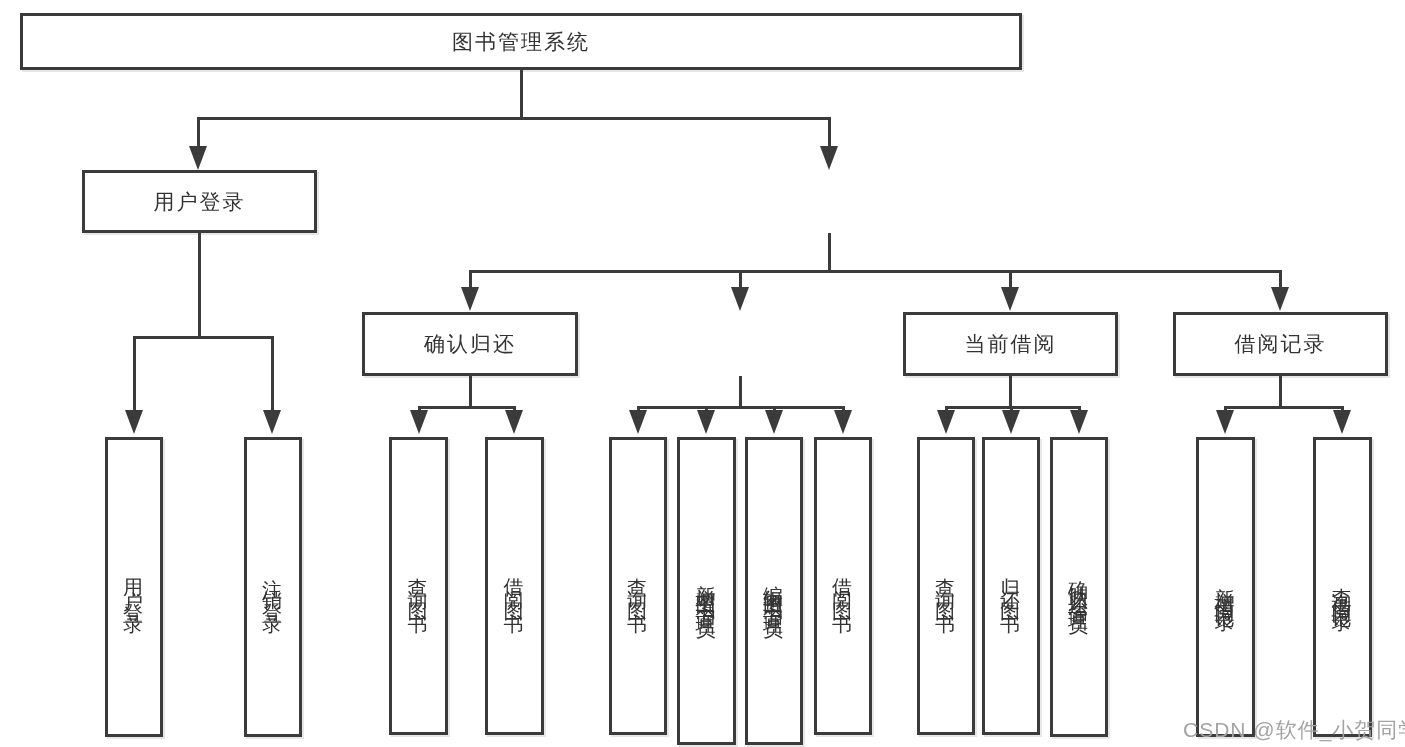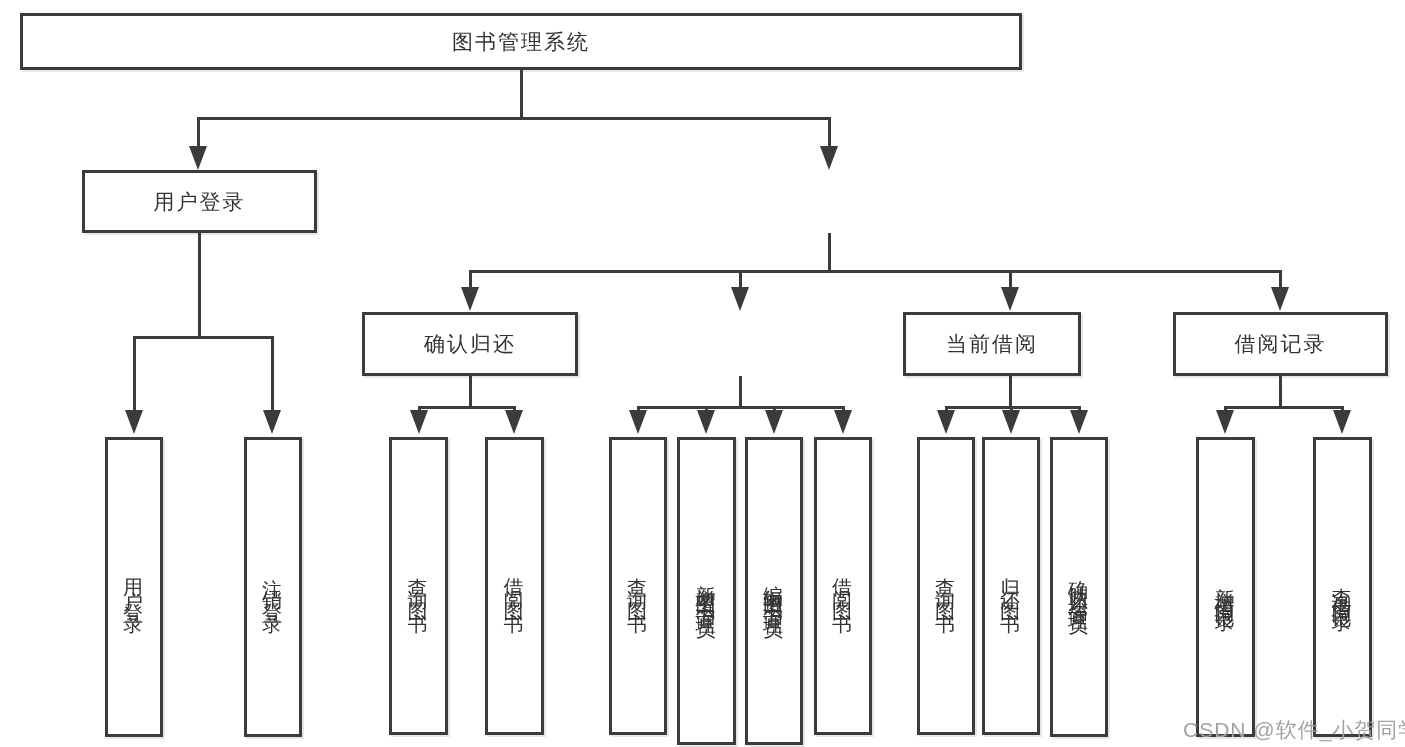--- a/index.html
+++ b/index.html
@@ -116,21 +116,21 @@
   <div class="vline" style="left:739px; top:270px; height:19px;"></div>
   <div class="arrow-down" style="left:731px; top:287px;"></div>
   <div class="vline" style="left:1009px; top:270px; height:19px;"></div>
   <div class="arrow-down" style="left:1001px; top:287px;"></div>
   <div class="vline" style="left:1279px; top:270px; height:19px;"></div>
   <div class="arrow-down" style="left:1271px; top:287px;"></div>
 
   <div class="node" style="left:362px; top:312px; width:216px; height:64px;">
     <span class="hlabel">确认归还</span>
   </div>
-  <div class="node" style="left:903px; top:312px; width:178px; height:64px;">
+  <div class="node" style="left:903px; top:312px; width:215px; height:64px;">
     <span class="hlabel">当前借阅</span>
   </div>
   <div class="node" style="left:1173px; top:312px; width:215px; height:64px;">
     <span class="hlabel">借阅记录</span>
   </div>
 
   <div class="vline" style="left:469px; top:376px; height:32px;"></div>
   <div class="hline" style="left:418px; top:406px; width:97px;"></div>
   <div class="vline" style="left:418px; top:406px; height:8px;"></div>
   <div class="arrow-down" style="left:410px; top:410px;"></div>

